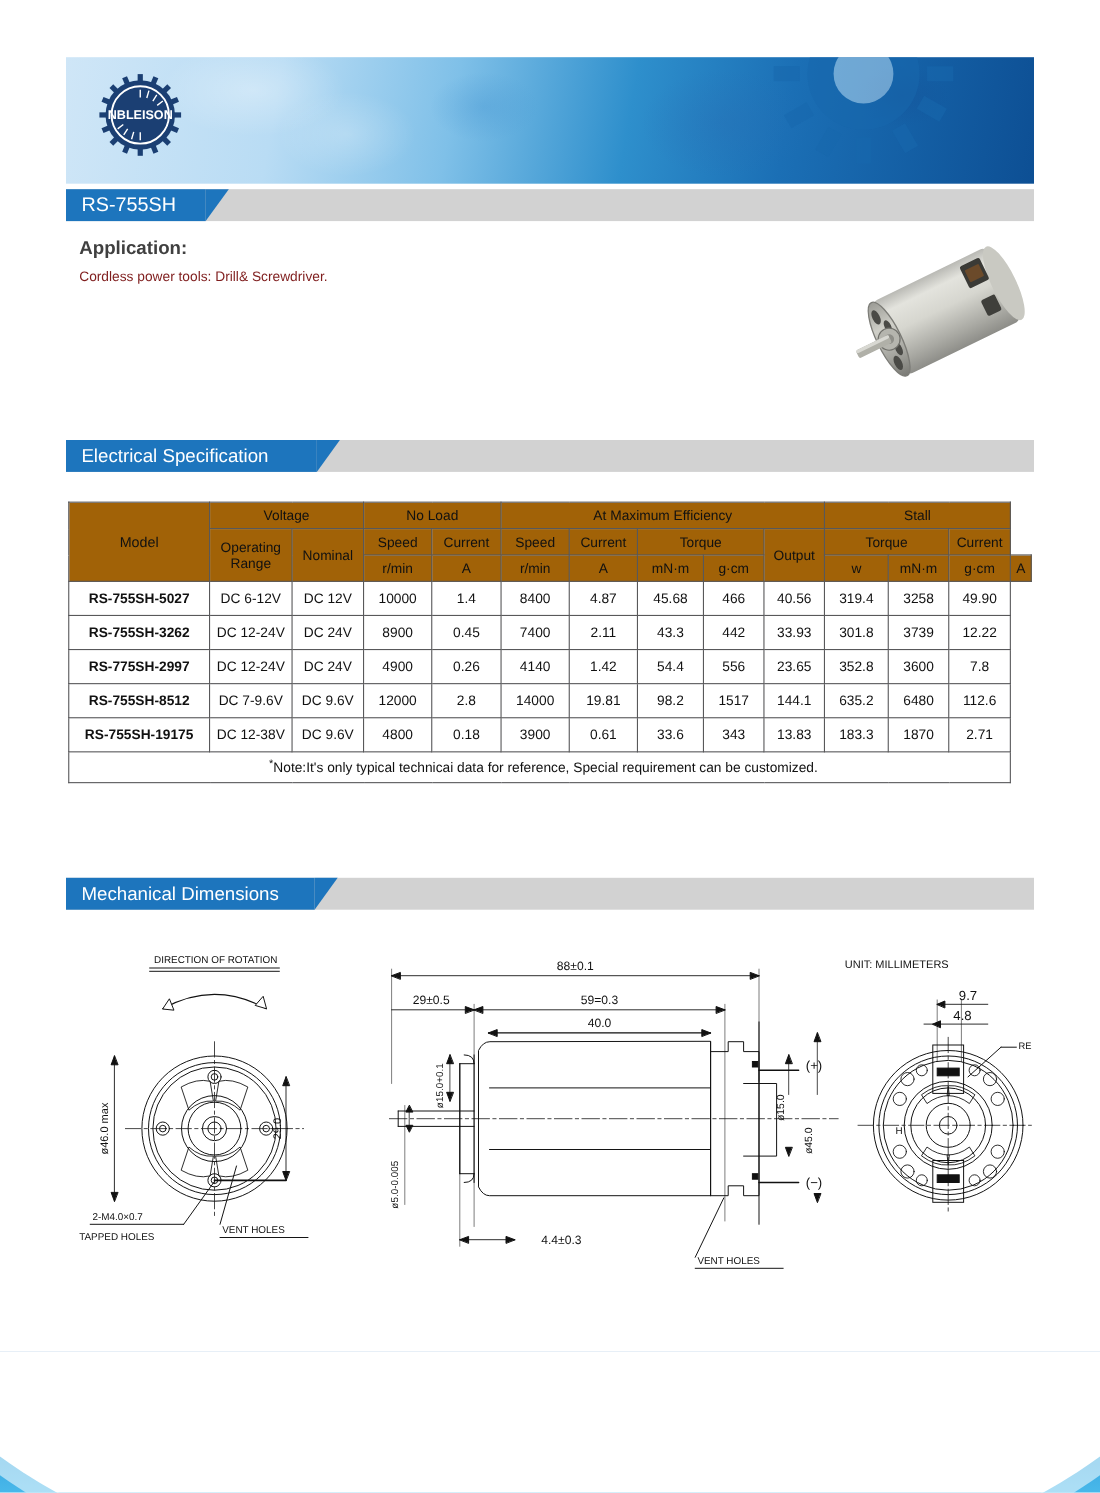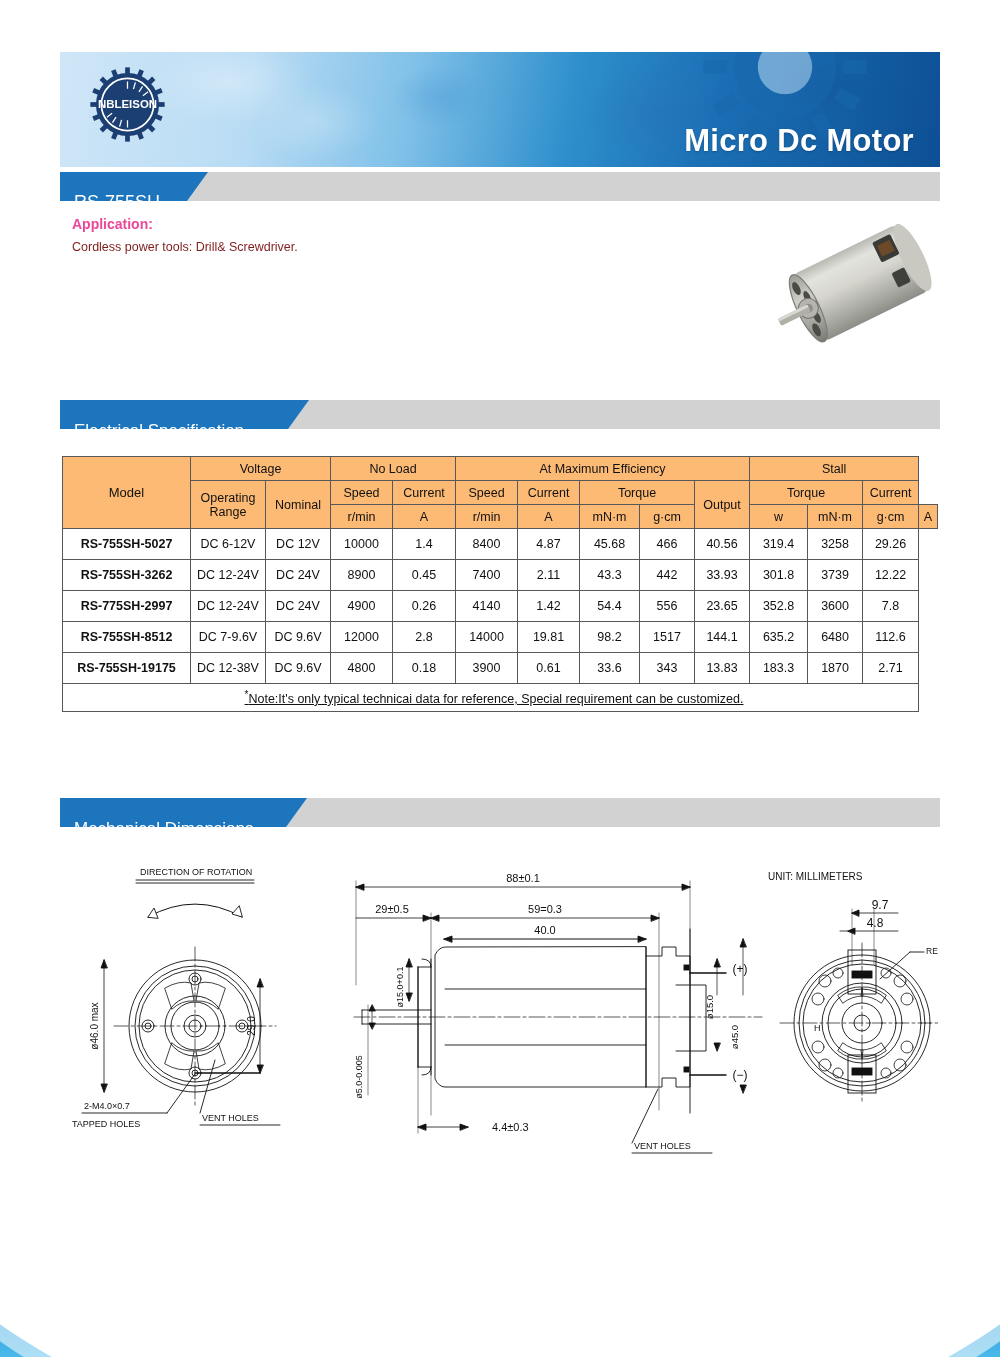--- a/index.html
+++ b/index.html
@@ -45,46 +45,46 @@
   .secbar .grey { position:absolute; left:0; top:0; right:0; height:29px; background:#d2d2d2; }
   .secbar .blue {
     position:absolute; left:0; top:0; height:29px;
     background:#1d75bd;
   }
   .secbar .blue::after {
     content:""; position:absolute; right:-21px; top:0;
     border-top:29px solid #1d75bd; border-right:21px solid transparent;
   }
   .secbar .lbl {
-    position:absolute; left:14px; top:16px; height:29px; line-height:29px;
+    position:absolute; left:14px; top:0; height:29px; line-height:29px;
     color:#fff; font-size:17px; z-index:3; white-space:nowrap;
   }
 
   
   .app-block { position:absolute; left:72px; top:216px; }
-  .app-title { font-size:14px; font-weight:bold; color:#ec4899; margin:0 0 8px 0; }
+  .app-title { font-size:17px; font-weight:bold; color:#404040; margin:0 0 8px 0; }
   .app-text  { font-size:12.5px; color:#7f1d1d; }
 
   
   .product { position:absolute; left:762px; top:202px; width:195px; height:158px; }
 
   
   .tblwrap { position:absolute; left:62px; top:456px; width:876px; }
   table.spec { border-collapse:collapse; width:876px; table-layout:fixed; }
   table.spec th, table.spec td {
     border:1px solid #58585a; text-align:center;
     font-size:12.5px; color:#111; padding:0;
   }
-  table.spec thead th { background:#fdba74; font-weight:normal; height:24px; }
+  table.spec thead th { background:#a16207; font-weight:normal; height:24px; }
   table.spec thead th.model-cell { font-size:13px; }
   table.spec tbody td { height:31px; background:#fff; }
   table.spec tbody td.model { font-weight:bold; font-size:12.5px; }
   .note-row td {
     height:28px !important; text-align:left;
-    padding-left:7px !important; color:#a33; font-size:12.5px;text-decoration:underline;
+    padding-left:7px !important; color:#a33; font-size:12.5px;
   }
   .note-row .star { vertical-align:super; font-size:10px; }
 
   
   .draw { position:absolute; left:62px; top:855px; width:876px; height:360px; }
   .draw svg { display:block; }
 
   
   .footer {
     position:absolute; left:0; bottom:0; width:1000px; height:128px;
@@ -152,21 +152,20 @@
         <rect x="47" y="3" width="6" height="11" transform="rotate(337.5 50 50)"></rect>
       </g>
     </g>
     <circle cx="50" cy="50" r="33" fill="none" stroke="#ffffff" stroke-width="2.2"></circle>
     <g stroke="#ffffff" stroke-width="1.6">
       <path d="M50 21 L50 30 M60 22 L57.5 30.5 M69 27 L64.5 34 M76 34 L69.5 39 M50 79 L50 70 M40 78 L42.5 69.5 M31 73 L35.5 66 M24 66 L30.5 61"></path>
     </g>
     <text x="50" y="55" font-family="'Liberation Sans',sans-serif" font-size="14.5" font-weight="bold" fill="#ffffff" text-anchor="middle">NBLEISON</text>
   </svg>
 
-  <div class="header-title">Micro Dc Motor</div>
 </div>
 
 <div class="secbar" style="top:172px;">
   <div class="grey"></div>
   <div class="blue" style="width:127px;"></div>
   <div class="lbl" style="font-size:18px;">RS-755SH</div>
 </div>
 
 <div class="app-block">
   <div class="app-title">Application:</div>
@@ -279,21 +278,21 @@
       <td>DC 12V</td>
       <td>10000</td>
       <td>1.4</td>
       <td>8400</td>
       <td>4.87</td>
       <td>45.68</td>
       <td>466</td>
       <td>40.56</td>
       <td>319.4</td>
       <td>3258</td>
-      <td>29.26</td>
+      <td>49.90</td>
     </tr>
     <tr>
       <td class="model">RS-755SH-3262</td>
       <td>DC 12-24V</td>
       <td>DC 24V</td>
       <td>8900</td>
       <td>0.45</td>
       <td>7400</td>
       <td>2.11</td>
       <td>43.3</td>

